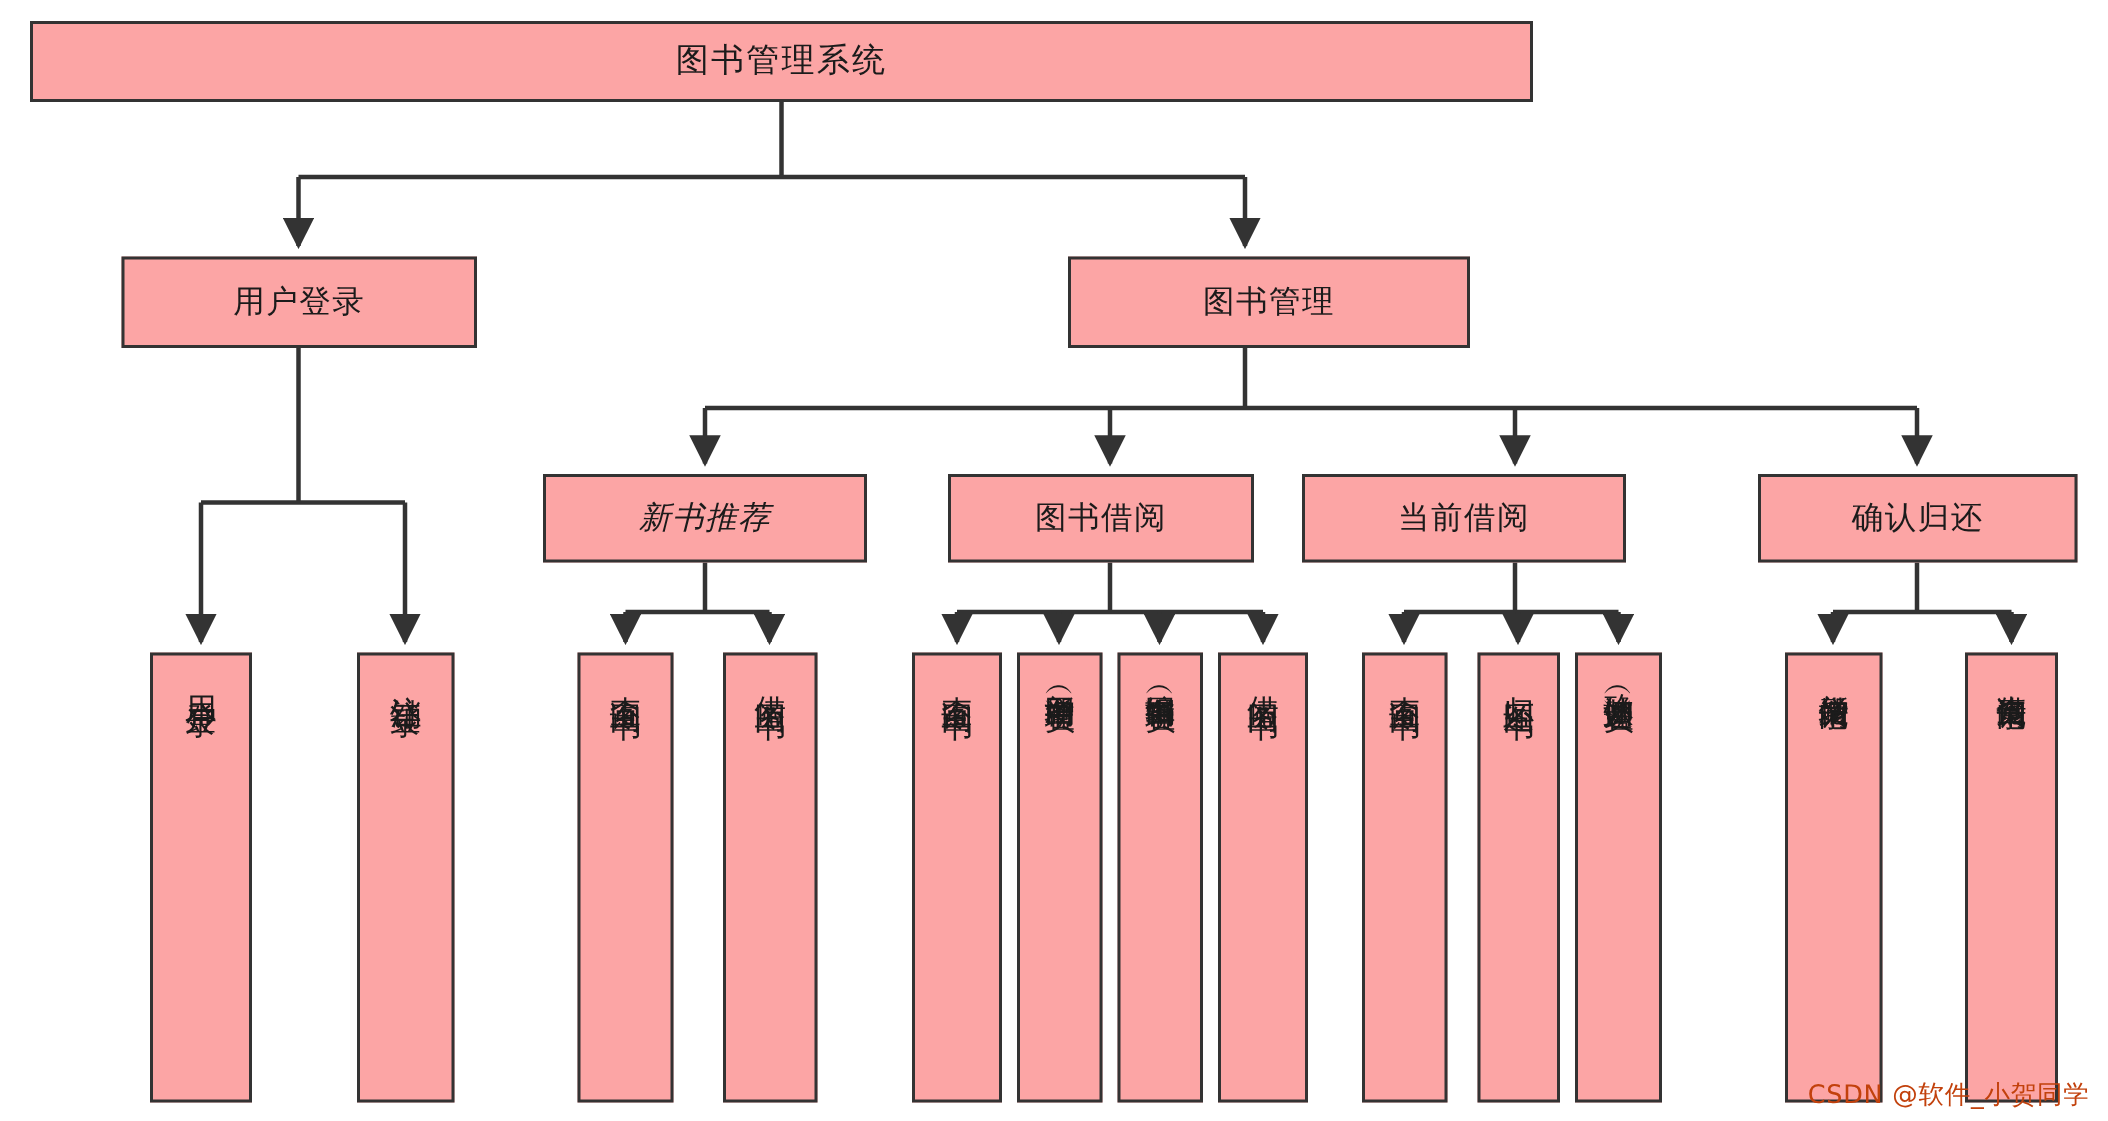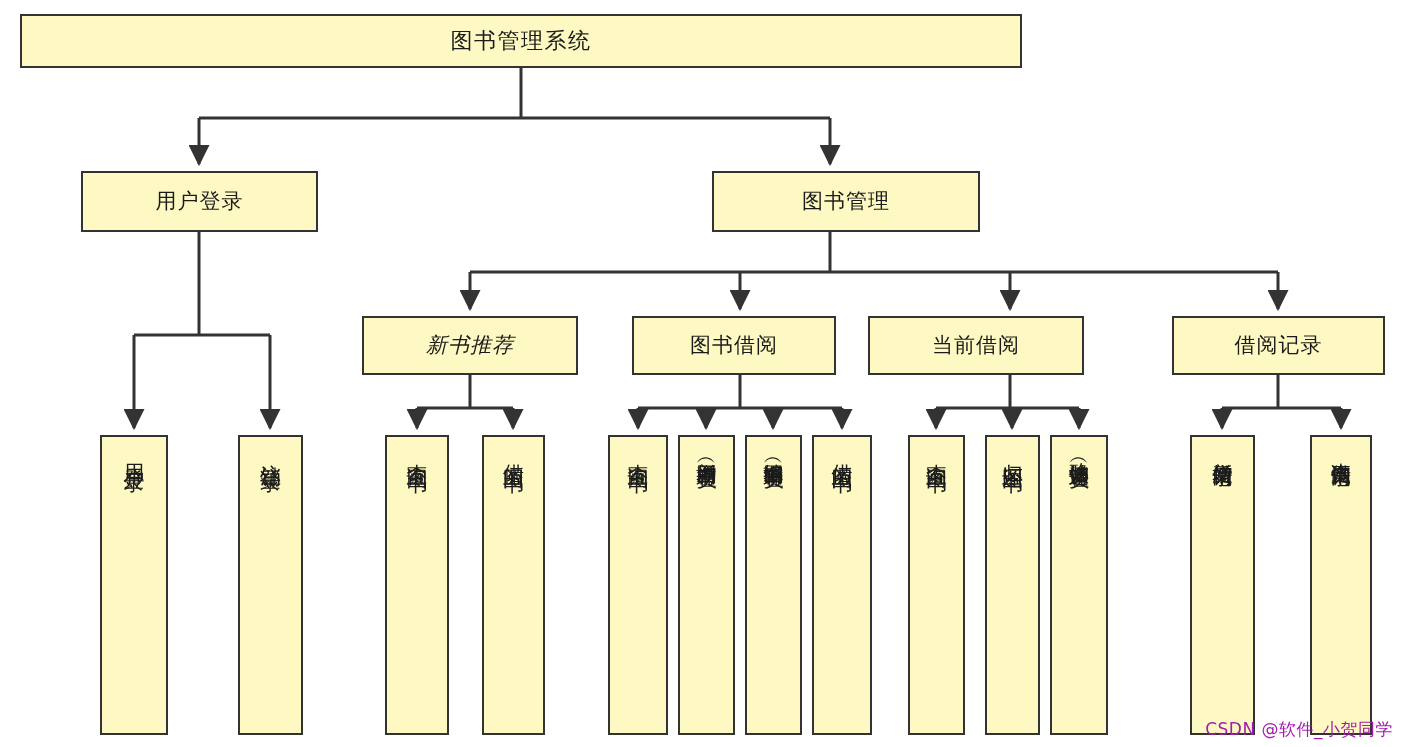--- a/index.html
+++ b/index.html
@@ -22,21 +22,21 @@
     position: absolute;
     left: 0;
     top: 0;
     width: 1405px;
     height: 747px;
     pointer-events: none;
   }
   .node {
     position: absolute;
     box-sizing: border-box;
-    background: #fef9c3;
+    background: #fca5a5;
     border: 2px solid #333333;
     display: flex;
     align-items: center;
     justify-content: center;
     color: #1b1b1b;
     z-index: 2;
   }
   .node-label {
     display: block;
     text-align: center;
@@ -67,21 +67,21 @@
   }
   .node.vert.tall .node-label {
     font-size: 20px;
     letter-spacing: 1px;
   }
   .watermark {
     position: absolute;
     right: 12px;
     bottom: 6px;
     font-size: 17px;
-    color: #a21caf;
+    color: #c2410c;
     letter-spacing: 0.5px;
     z-index: 5;
     white-space: nowrap;
   }
 </style>
 </head>
 <body>
 
 <div id="canvas">
 
@@ -151,21 +151,21 @@
   <div class="node horiz" style="left:362px; top:316px; width:216px; height:59px;font-style:italic;">
     <span class="node-label">新书推荐</span>
   </div>
   <div class="node horiz" style="left:632px; top:316px; width:204px; height:59px;">
     <span class="node-label">图书借阅</span>
   </div>
   <div class="node horiz" style="left:868px; top:316px; width:216px; height:59px;">
     <span class="node-label">当前借阅</span>
   </div>
   <div class="node horiz" style="left:1172px; top:316px; width:213px; height:59px;">
-    <span class="node-label">借阅记录</span>
+    <span class="node-label">确认归还</span>
   </div>
 
   <div class="node vert" style="left:100px; top:435px; width:68px; height:300px;">
     <span class="node-label">用户登录</span>
   </div>
   <div class="node vert" style="left:238px; top:435px; width:65px; height:300px;">
     <span class="node-label">注销登录</span>
   </div>
 
   <div class="node vert" style="left:385px; top:435px; width:64px; height:300px;">

